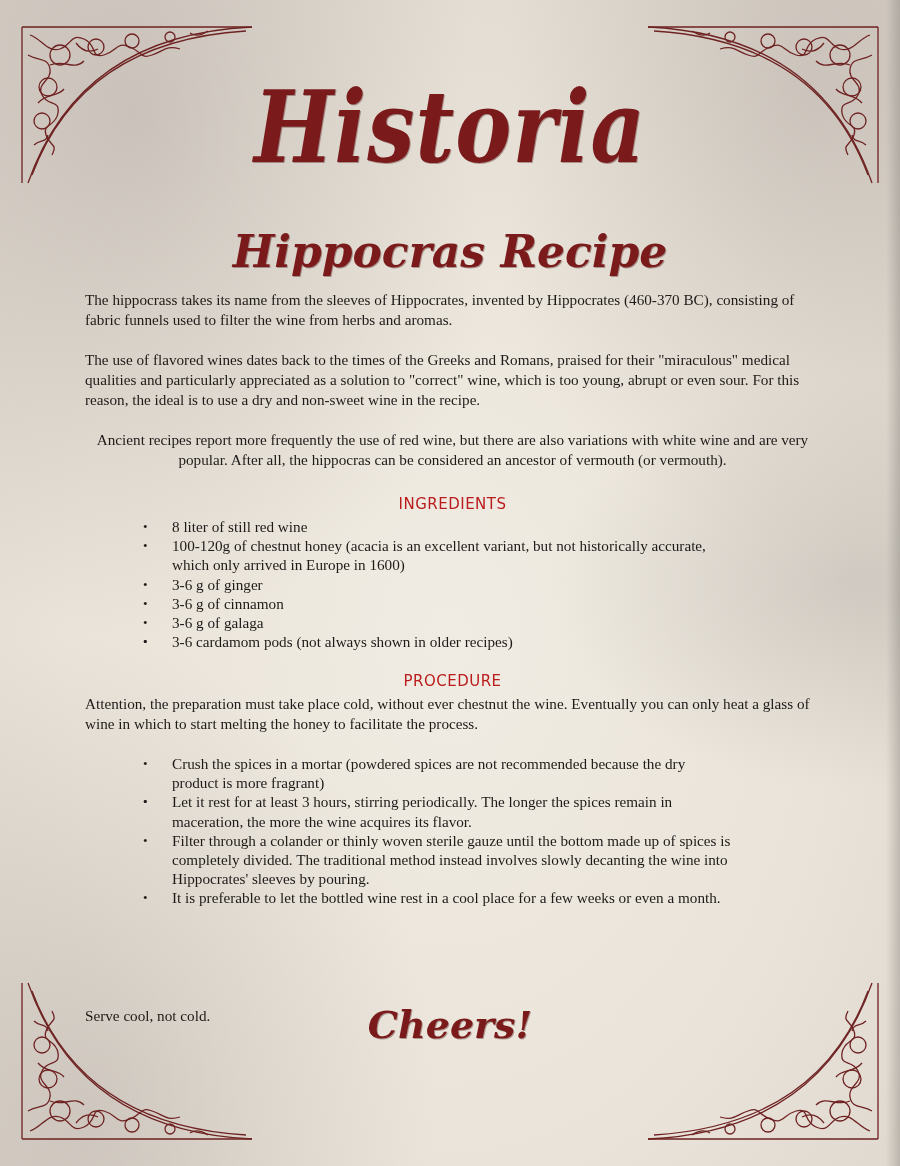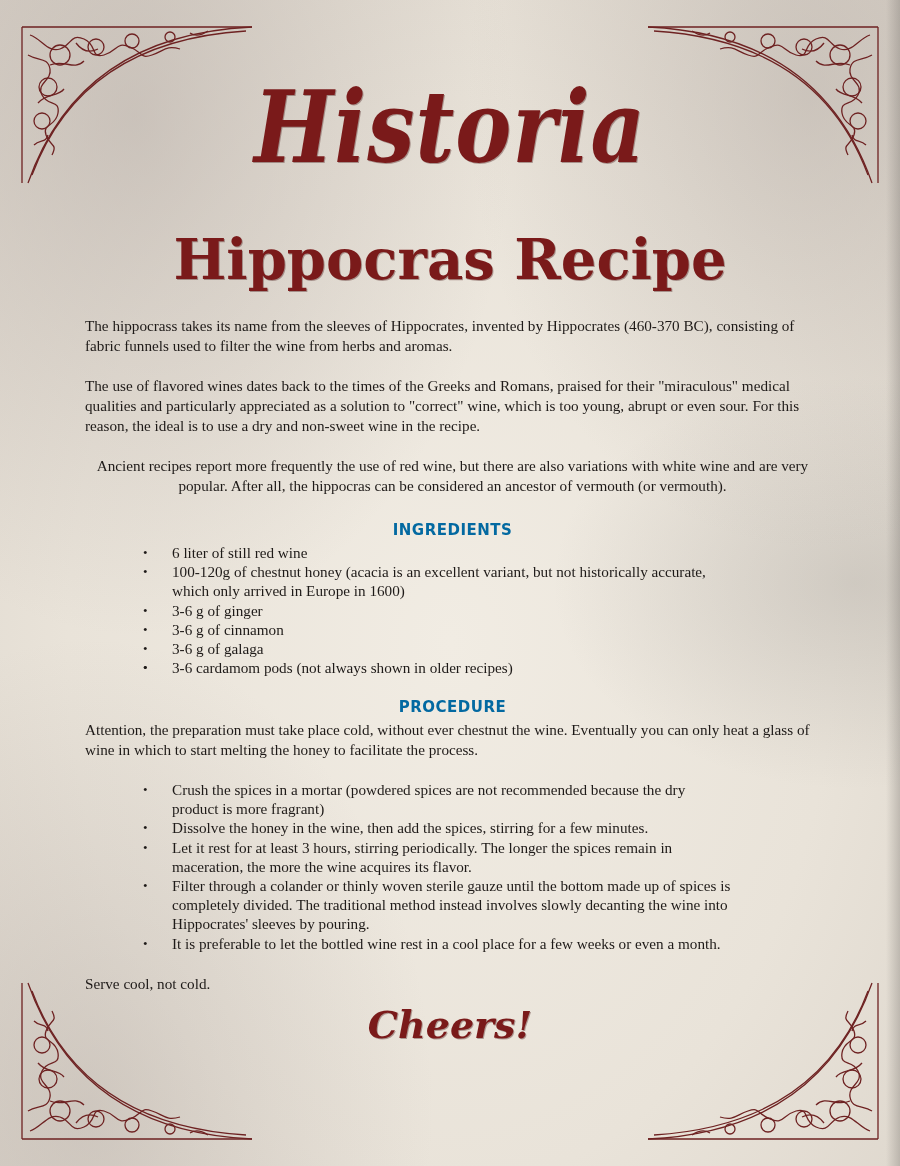--- a/index.html
+++ b/index.html
@@ -32,30 +32,30 @@
     font-weight: bold;
     text-shadow: 1px 1px 0 rgba(60,10,10,0.35);
   }
   .brand-title {
     position: absolute; left: 0; right: 0; top: 78px;
     font-size: 84px; letter-spacing: 1px; font-style: italic;
     transform: scaleY(1.18);
   }
   .recipe-title {
     position: absolute; left: 0; right: 0; top: 226px;
-    font-size: 56px; 
+    font-size: 44px; font-style: italic;
   }
   .content {
     position: absolute; left: 85px; width: 735px;
-    font-size: 15.2px; line-height: 20px; margin-top: 26px;
+    font-size: 15.2px; line-height: 20px;
   }
   .para { margin: 0; }
   .section-heading {
     font-family: "DejaVu Sans", "Liberation Sans", sans-serif;
-    font-weight: bold; color: #0369a1; text-align: center;
+    font-weight: normal; color: #b91c1c; text-align: center;
     font-size: 15px; letter-spacing: 0.5px;
   }
   ul.bullets { list-style: none; margin: 0; padding: 0; }
   ul.bullets li { position: relative; padding-left: 87px; line-height: 19.2px; width: 560px; }
   ul.bullets li .dot {
     position: absolute; left: 58px; top: 0; font-size: 13px;
   }
   .cheers {
     position: absolute; left: 0; right: 0; top: 1002px;
     font-size: 38px; font-style: italic; text-align: center;
@@ -140,38 +140,38 @@
 
 <div class="content" style="top:290px;">
   <p class="para">The hippocrass takes its name from the sleeves of Hippocrates, invented by Hippocrates (460-370 BC), consisting of fabric funnels used to filter the wine from herbs and aromas.</p>
   <p class="para" style="margin-top:20px;">The use of flavored wines dates back to the times of the Greeks and Romans, praised for their "miraculous" medical qualities and particularly appreciated as a solution to "correct" wine, which is too young, abrupt or even sour. For this reason, the ideal is to use a dry and non-sweet wine in the recipe.</p>
   <p class="para" style="margin-top:20px;text-align:center;">Ancient recipes report more frequently the use of red wine, but there are also variations with white wine and are very popular. After all, the hippocras can be considered an ancestor of vermouth (or vermouth).</p>
 </div>
 
 <div class="content" style="top:494px;">
   <div class="section-heading">INGREDIENTS</div>
   <ul class="bullets" style="margin-top:3px;">
-    <li><span class="dot">•</span><span>6 liter of still red wine</span></li>
+    <li><span class="dot">•</span><span>8 liter of still red wine</span></li>
     <li><span class="dot">•</span><span>100-120g of chestnut honey (acacia is an excellent variant, but not historically accurate, which only arrived in Europe in 1600)</span></li>
     <li><span class="dot">•</span><span>3-6 g of ginger</span></li>
     <li><span class="dot">•</span><span>3-6 g of cinnamon</span></li>
     <li><span class="dot">•</span><span>3-6 g of galaga</span></li>
     <li><span class="dot">•</span></li>
     <li><span class="dot">•</span><span>3-6 cardamom pods (not always shown in older recipes)</span></li>
   </ul>
 </div>
 
 <div class="content" style="top:671px;">
   <div class="section-heading">PROCEDURE</div>
   <p class="para" style="margin-top:3px;">Attention, the preparation must take place cold, without ever chestnut the wine. Eventually you can only heat a glass of wine in which to start melting the honey to facilitate the process.</p>
   <ul class="bullets" style="margin-top:20px;">
     <li><span class="dot">•</span><span>Crush the spices in a mortar (powdered spices are not recommended because the dry product is more fragrant)</span></li>
-    <li><span class="dot">•</span><span>Dissolve the honey in the wine, then add the spices, stirring for a few minutes.</span></li>
+    <li><span class="dot">•</span></li>
     <li><span class="dot">•</span><span>Let it rest for at least 3 hours, stirring periodically. The longer the spices remain in maceration, the more the wine acquires its flavor.</span></li>
     <li><span class="dot">•</span><span>Filter through a colander or thinly woven sterile gauze until the bottom made up of spices is completely divided. The traditional method instead involves slowly decanting the wine into Hippocrates' sleeves by pouring.</span></li>
     <li><span class="dot">•</span><span>It is preferable to let the bottled wine rest in a cool place for a few weeks or even a month.</span></li>
   </ul>
 </div>
 
-<div class="content" style="top:948px;">
+<div class="content" style="top:1006px;">
   <p class="para">Serve cool, not cold.</p>
 </div>
 <div class="gothic cheers">Cheers!</div>
 
 </body></html>

